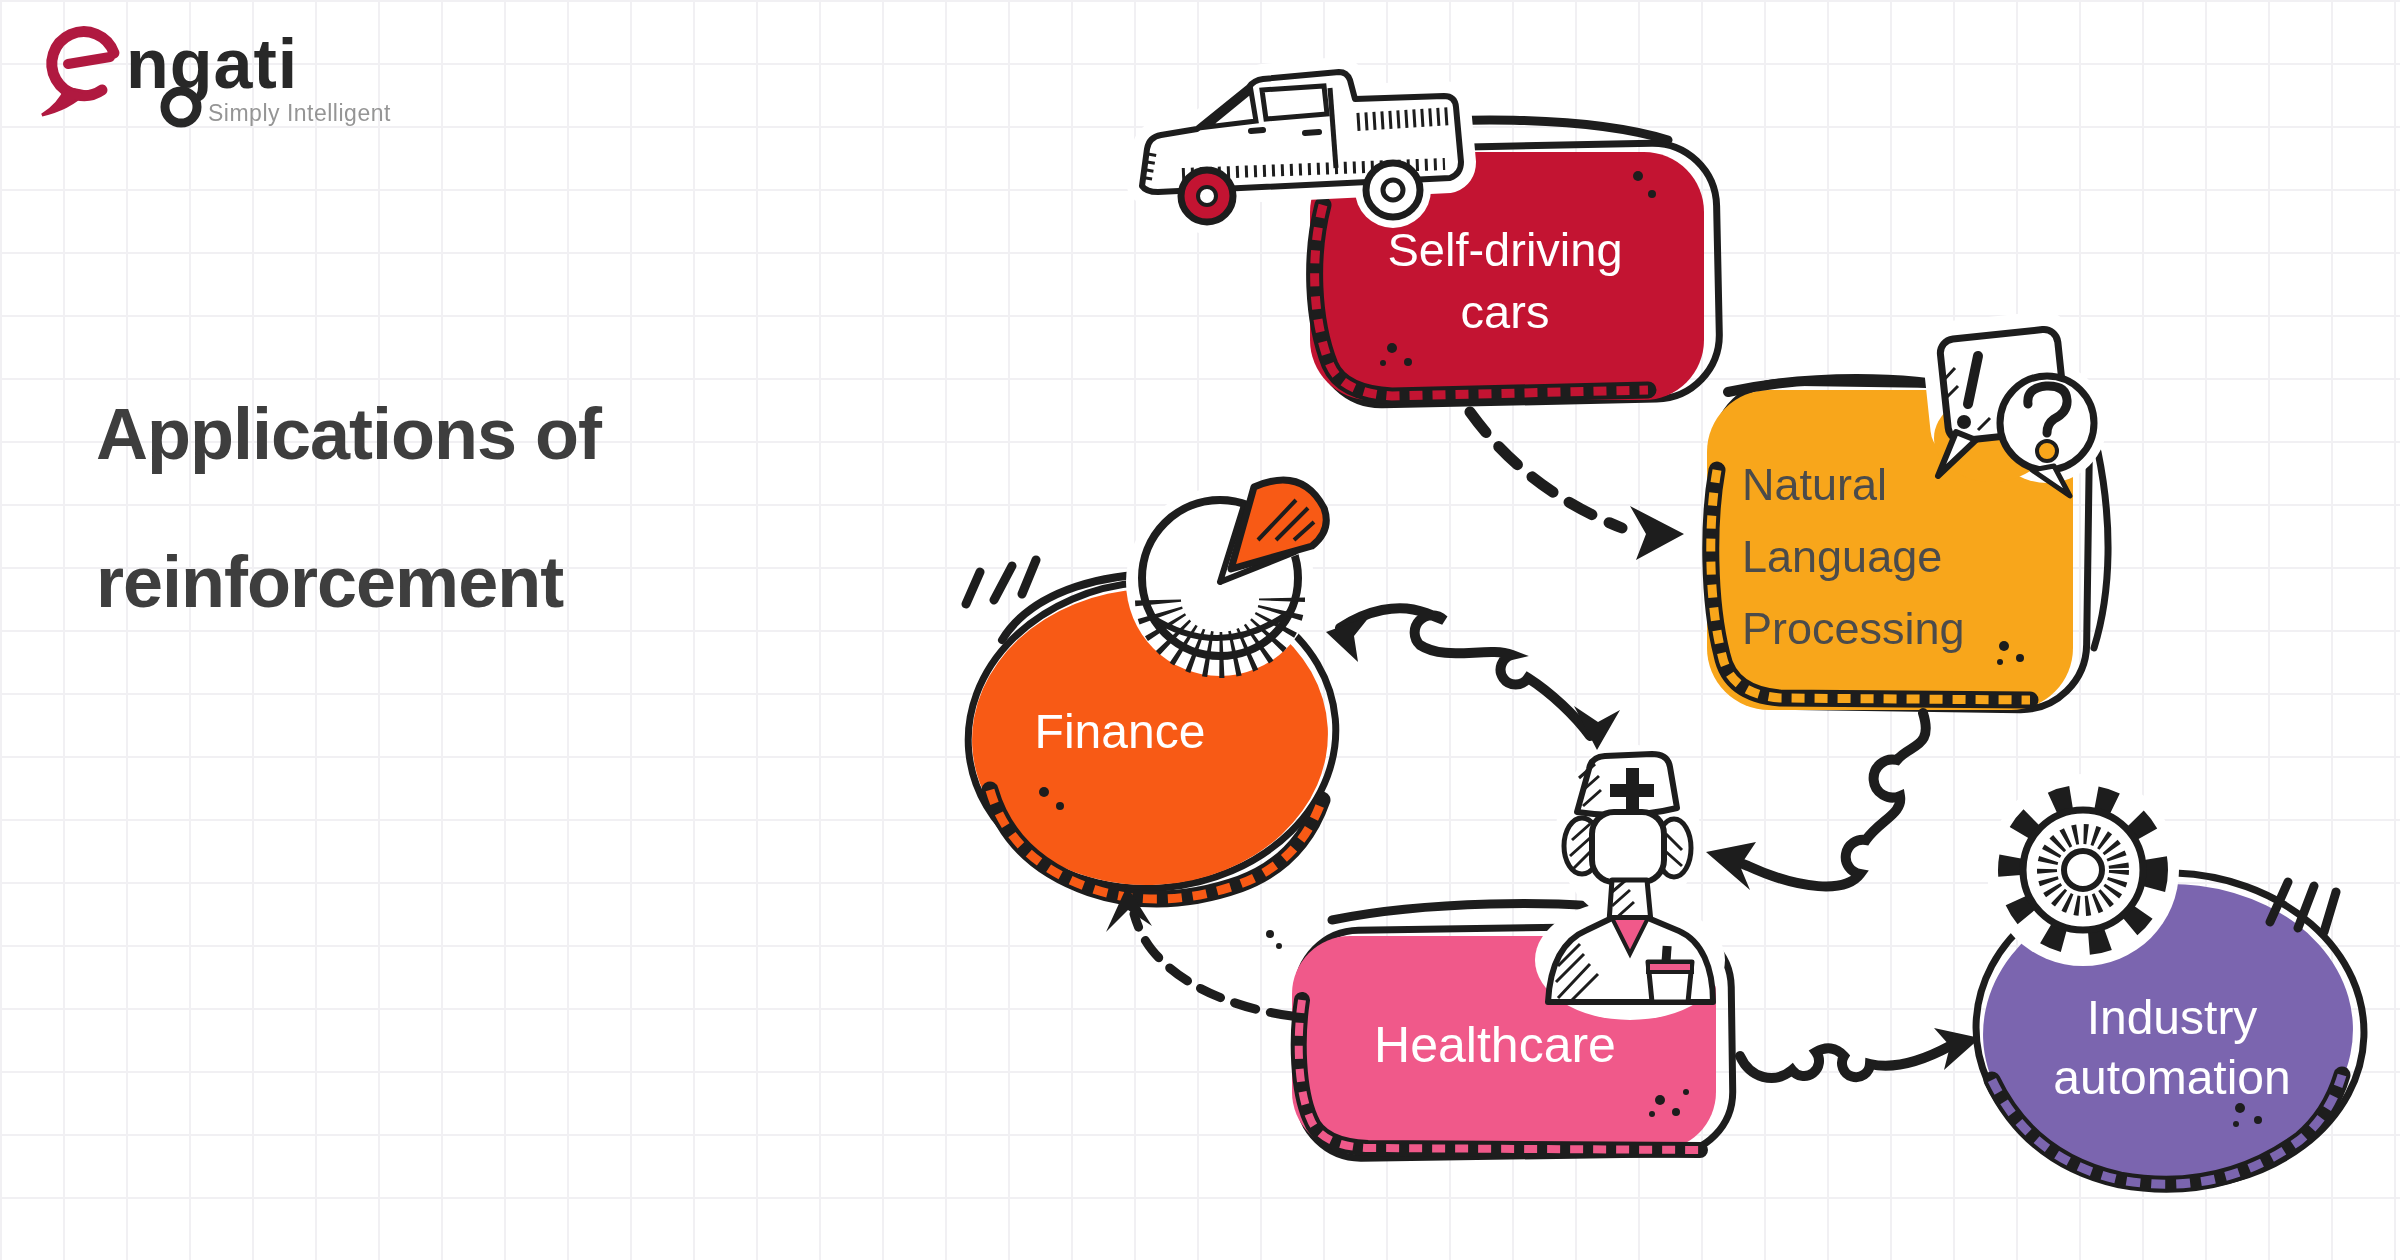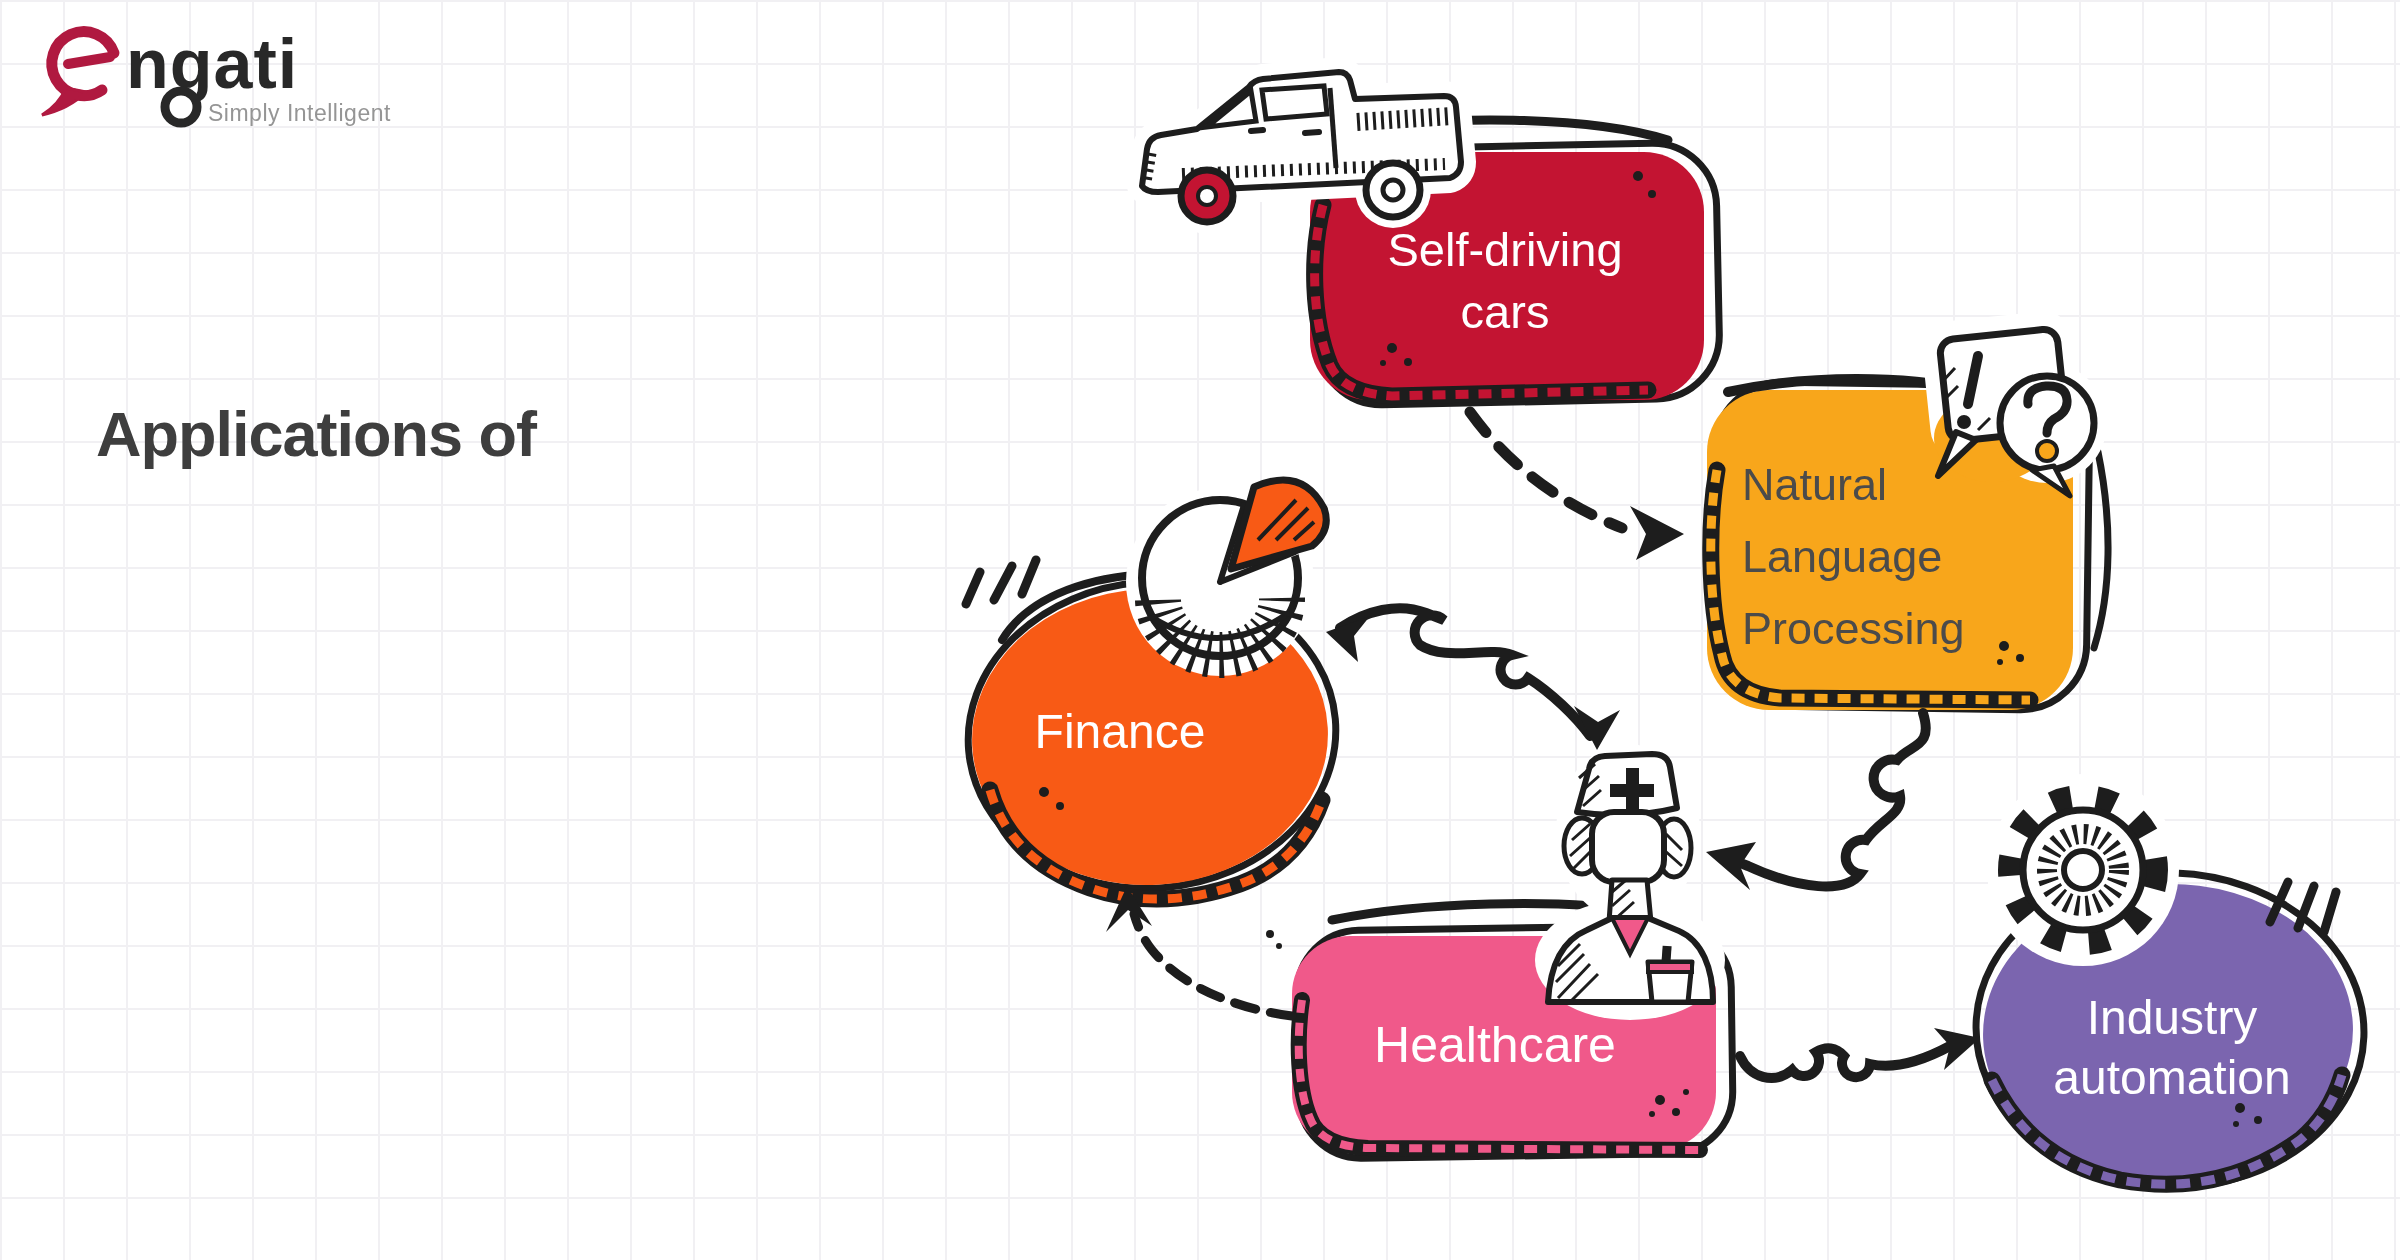--- a/index.html
+++ b/index.html
@@ -8,21 +8,21 @@
     background-color:#ffffff;
     background-image:
       linear-gradient(#f1f0f3 2px, transparent 2px),
       linear-gradient(90deg, #f1f0f3 2px, transparent 2px);
     background-size:63px 63px;
     font-family:"Liberation Sans", sans-serif;
   }
   svg{position:absolute;left:0;top:0;}
   .title{
     position:absolute;left:96px;top:360px;width:980px;
-    font-size:63px;font-weight:700;line-height:148px;color:#3e3e3e;
+    font-size:72px;font-weight:700;line-height:148px;color:#3e3e3e;
     letter-spacing:-1px;
   }
   .title span{display:block;}
   .lbl{font-family:"Liberation Sans",sans-serif;}
 </style>
 </head>
 <body>
 
 <svg width="2400" height="1260" viewBox="0 0 2400 1260">
 
@@ -219,13 +219,14 @@
 
   <g>
     <path d="M1740,1056 C1750,1078 1774,1085 1792,1070 A15,15 0 1 0 1816,1052 C1826,1046 1836,1047 1844,1056 A14,14 0 1 0 1870,1064 C1896,1070 1924,1060 1950,1046" fill="none" stroke="#1d1d1d" stroke-width="10" stroke-linecap="round"></path>
     <path d="M1980,1038 L1934,1028 L1950,1046 L1944,1070 Z" fill="#1d1d1d"></path>
   </g>
 
 </svg>
 
 <div class="title">
   <span>Applications of</span>
+  <span>reinforcement</span>
 </div>
 
 </body></html>

